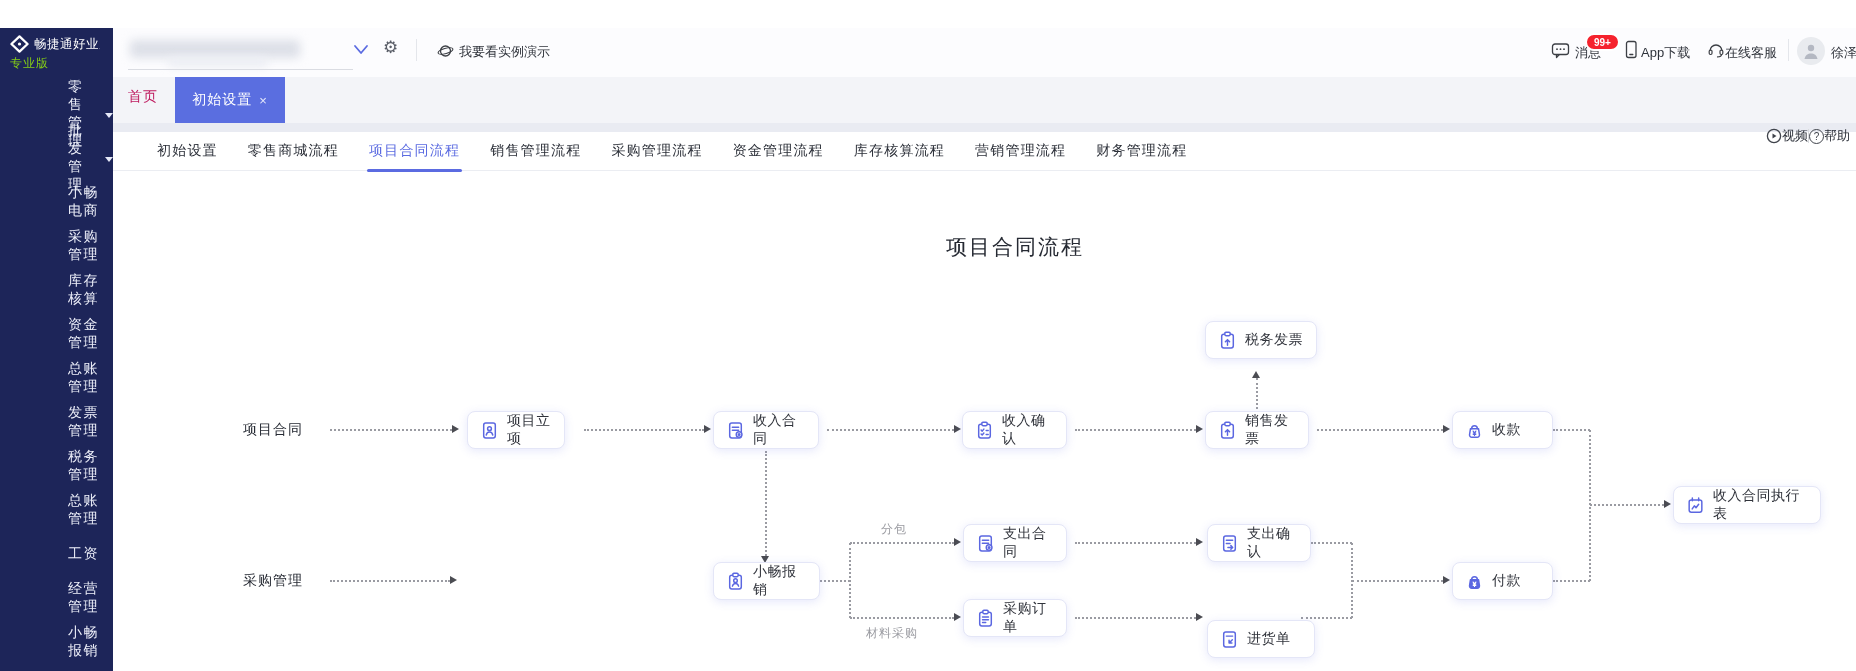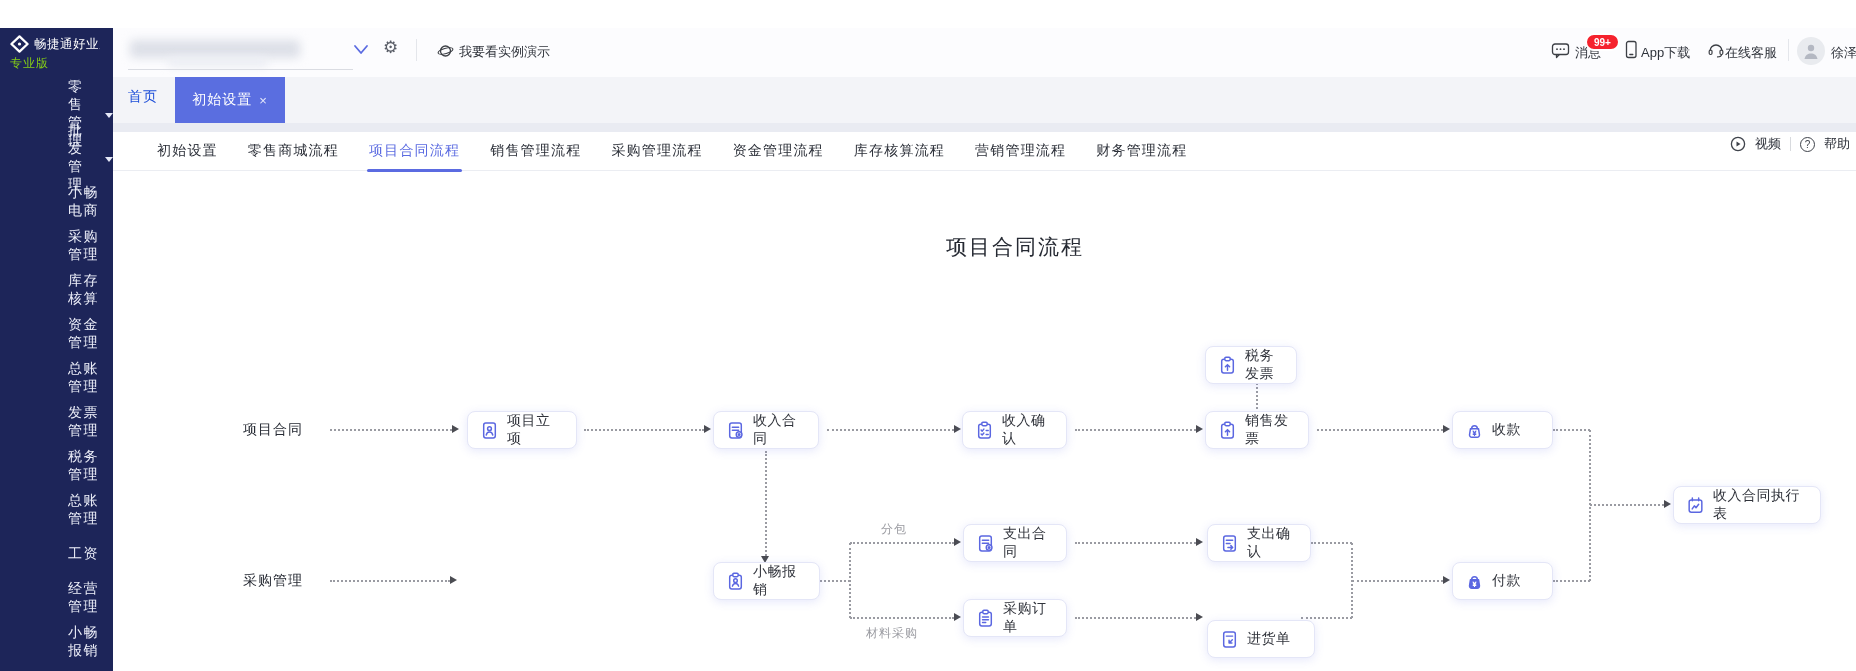--- a/index.html
+++ b/index.html
@@ -15,41 +15,41 @@
   .search-underline{position:absolute;left:128px;top:69px;width:225px;height:1px;background:#dadce2;}
   .abs{position:absolute;}
   .tb-text{position:absolute;font-size:13px;color:#2e323a;white-space:nowrap;}
   .vdiv{position:absolute;width:1px;background:#e4e6eb;}
   .badge{position:absolute;left:1585px;top:33px;background:#f5222d;color:#fff;font-size:10px;font-weight:bold;
          padding:1.5px 7px;border-radius:9px;border:2px solid #fff;line-height:11px;}
   .avatar{position:absolute;left:1797px;top:37px;width:28px;height:28px;border-radius:50%;background:#e9ebef;
           display:flex;align-items:center;justify-content:center;overflow:hidden;}
   .gear{position:absolute;left:383px;top:38px;font-size:17px;color:#5a5e68;line-height:20px;}
   
-  .home-tab{position:absolute;left:128px;top:88px;font-size:14px;color:#1d4ed8;letter-spacing:1px;}
+  .home-tab{position:absolute;left:128px;top:88px;font-size:14px;color:#be185d;letter-spacing:1px;}
   .active-tab{position:absolute;left:175px;top:77px;width:110px;height:46px;background:#5a6ee0;color:#fff;
               font-size:14px;letter-spacing:1px;display:flex;align-items:center;justify-content:center;gap:7px;}
   .active-tab .x{font-size:13px;opacity:.85;}
   
   .sidebar{position:absolute;left:0;top:28px;width:113px;bottom:0;background:#1d2559;z-index:5;}
   .logo-row{position:absolute;left:9px;top:7px;display:flex;align-items:center;gap:4px;}
   .logo-name{font-size:12.5px;color:#fff;white-space:nowrap;width:66px;overflow:hidden;letter-spacing:.5px;}
   .edition{position:absolute;left:10px;top:27px;font-size:12px;color:#84cc16;letter-spacing:1px;}
   .menu{position:absolute;left:0;top:64px;right:0;padding-left:43px;}
   .menu-item{height:44px;display:flex;align-items:center;padding-left:25px;color:#eef0fa;font-size:14px;
              letter-spacing:1.5px;cursor:pointer;}
   .caret{width:0;height:0;border-left:4px solid transparent;border-right:4px solid transparent;
          border-top:5px solid #e6e9f8;margin-left:7px;margin-top:2px;}
   
   .subtabs{position:absolute;left:113px;top:132px;right:0;height:39px;background:#fff;border-bottom:1px solid #ebedf2;
            display:flex;align-items:center;gap:30px;padding-left:44px;font-size:14px;letter-spacing:1.2px;color:#2b2f38;box-sizing:border-box;}
   .subtab{position:relative;white-space:nowrap;cursor:pointer;}
   .subtab.active{color:#5b6be1;}
   .subtab.active::after{content:"";position:absolute;left:-2px;right:-2px;bottom:-12px;height:3px;background:#5b6be1;border-radius:2px;}
-  .actions{position:absolute;right:6px;top:135px;display:flex;align-items:center;gap:9px;font-size:13px;color:#2b2f38;white-space:nowrap;}
+  .actions{position:absolute;right:6px;top:127px;display:flex;align-items:center;font-size:13px;color:#2b2f38;white-space:nowrap;}
   .actions .adiv{width:1px;height:14px;background:#d8dade;}
   .circ{width:15px;height:15px;border:1.2px solid #3f434b;border-radius:50%;display:flex;align-items:center;
         justify-content:center;font-size:10px;color:#3f434b;box-sizing:border-box;}
   
   .flow-title{position:absolute;left:870px;top:233px;width:290px;text-align:center;font-size:21px;color:#262a33;
               letter-spacing:2px;font-weight:500;}
   .flow-label{position:absolute;font-size:14px;color:#262a33;letter-spacing:1px;}
   .branch-label{position:absolute;font-size:12px;color:#9a9ba1;letter-spacing:1px;}
   .node{position:absolute;height:38px;background:#fff;border:1px solid #e4e6f7;border-radius:8px;
         box-shadow:0 2px 10px rgba(100,110,230,.16);display:flex;align-items:center;gap:8px;padding:0 12px;
@@ -235,21 +235,21 @@
 <div class="hl" style="left:1590px;top:504px;width:74px"></div>
 <div class="ar" style="left:1664px;top:500px"></div>
 <div class="vl" style="left:765px;top:451px;height:105px"></div>
 <div class="ad" style="left:761px;top:556px"></div>
 <div class="vl" style="left:1256px;top:378px;height:31px"></div>
 <div class="au" style="left:1252px;top:371px"></div>
 <div class="vl" style="left:849px;top:543px;height:75px"></div>
 <div class="vl" style="left:1351px;top:543px;height:75px"></div>
 <div class="vl" style="left:1589px;top:430px;height:151px"></div>
 
-<div class="node" style="left:467px;top:411px;width:110px">
+<div class="node" style="left:467px;top:411px;width:98px">
   <svg width="19" height="19" viewBox="0 0 18 18">
       <g fill="none" stroke="#5b67e1" stroke-width="1.4" stroke-linecap="round" stroke-linejoin="round">
         <rect x="3.5" y="2" width="11" height="14" rx="2"></rect>
         <circle cx="9" cy="7.3" r="1.8"></circle>
         <path d="M5.9 13.2c.5-1.8 1.7-2.7 3.1-2.7s2.6.9 3.1 2.7"></path>
       </g>
     </svg>
   <span>项目立项</span>
 </div>
 <div class="node" style="left:713px;top:411px;width:106px">
@@ -276,21 +276,21 @@
 <div class="node" style="left:1205px;top:411px;width:104px">
   <svg width="19" height="19" viewBox="0 0 18 18">
       <g fill="none" stroke="#5b67e1" stroke-width="1.4" stroke-linecap="round" stroke-linejoin="round">
         <rect x="3.5" y="3" width="11" height="13" rx="2"></rect>
         <rect x="6.5" y="1.2" width="5" height="3.2" rx="1" fill="#fff"></rect>
         <path d="M9 13.5V8.2M9 8.2l-2 2M9 8.2l2 2"></path>
       </g>
     </svg>
   <span>销售发票</span>
 </div>
-<div class="node" style="left:1205px;top:346px;width:92px">
+<div class="node" style="left:1205px;top:321px;width:112px">
   <svg width="19" height="19" viewBox="0 0 18 18">
       <g fill="none" stroke="#5b67e1" stroke-width="1.4" stroke-linecap="round" stroke-linejoin="round">
         <rect x="3.5" y="3" width="11" height="13" rx="2"></rect>
         <rect x="6.5" y="1.2" width="5" height="3.2" rx="1" fill="#fff"></rect>
         <path d="M9 13.5V8.2M9 8.2l-2 2M9 8.2l2 2"></path>
       </g>
     </svg>
   <span>税务发票</span>
 </div>
 <div class="node" style="left:1452px;top:411px;width:101px">

